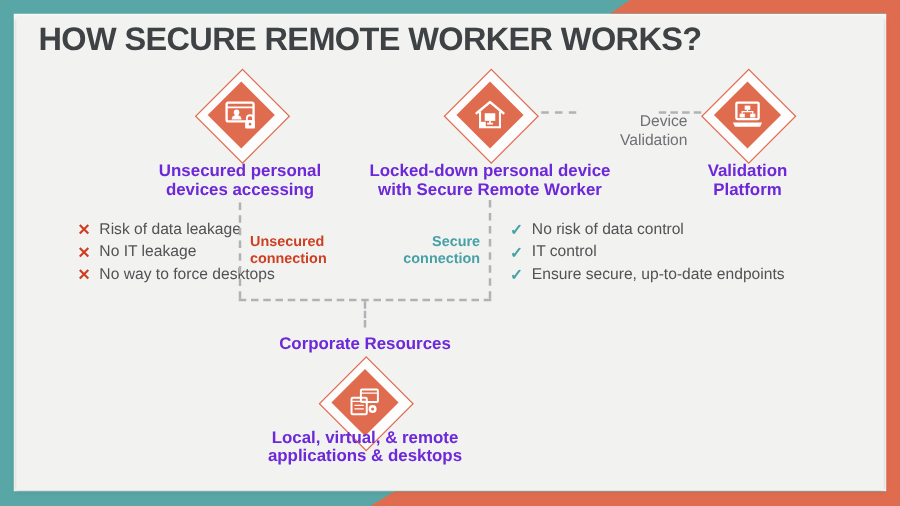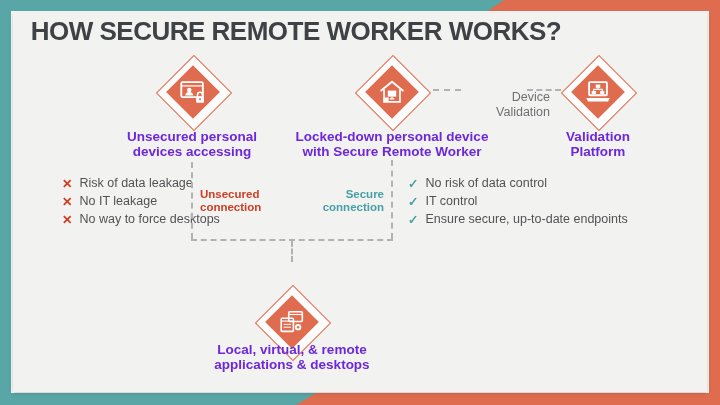--- a/index.html
+++ b/index.html
@@ -145,20 +145,21 @@
       <circle cx="22.5" cy="21.5" r="1.3" fill="#E06C4F"></circle>
     </svg>
   </div>
 
   <div class="cap" id="cap-unsecured">Unsecured personal
 devices accessing</div>
   <div class="cap" id="cap-locked">Locked-down personal device
 with Secure Remote Worker</div>
   <div class="cap" id="cap-mgmt">Validation
 Platform</div>
+  <div class="cap" id="cap-corporate">Corporate Resources</div>
   <div class="cap" id="cap-apps">Local, virtual, &amp; remote
 applications &amp; desktops</div>
 
   <div class="dash-h dv-dash" id="dv-dash-left"></div>
   <div id="device-validation">Device
 Validation</div>
   <div class="dash-h dv-dash" id="dv-dash-right"></div>
 
   <div class="checklist cons">
     <div class="row">

